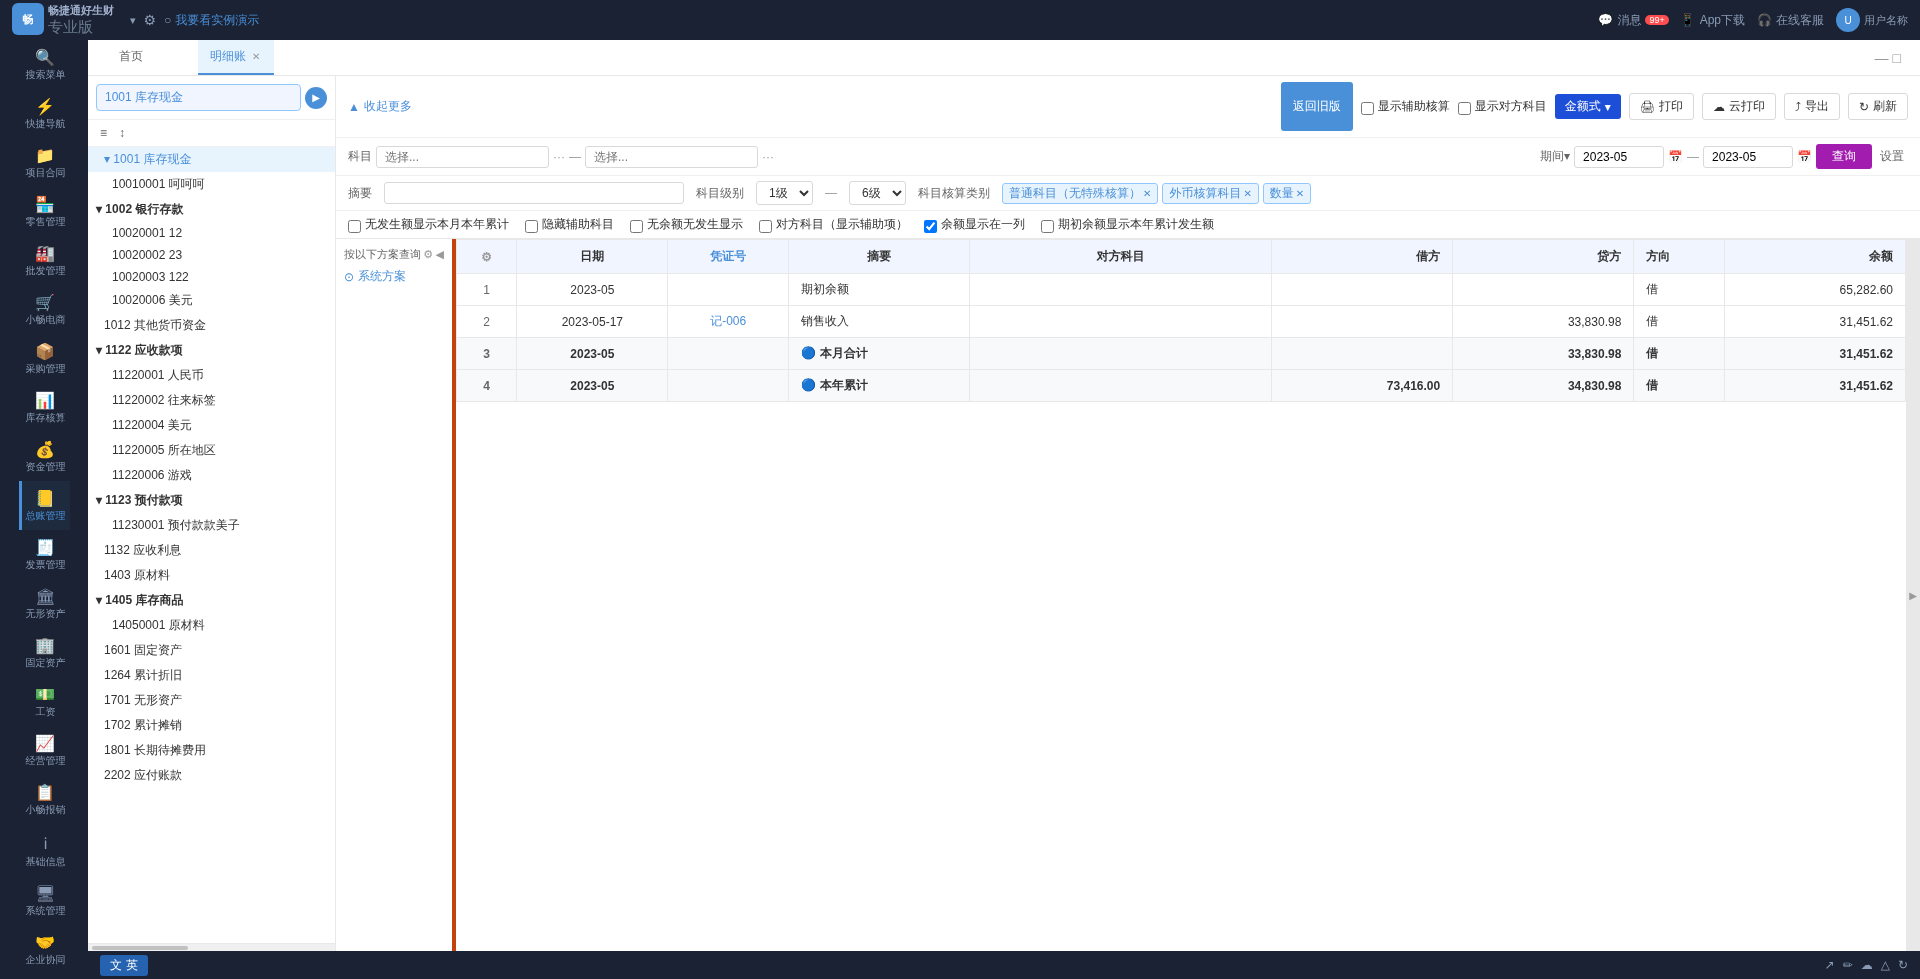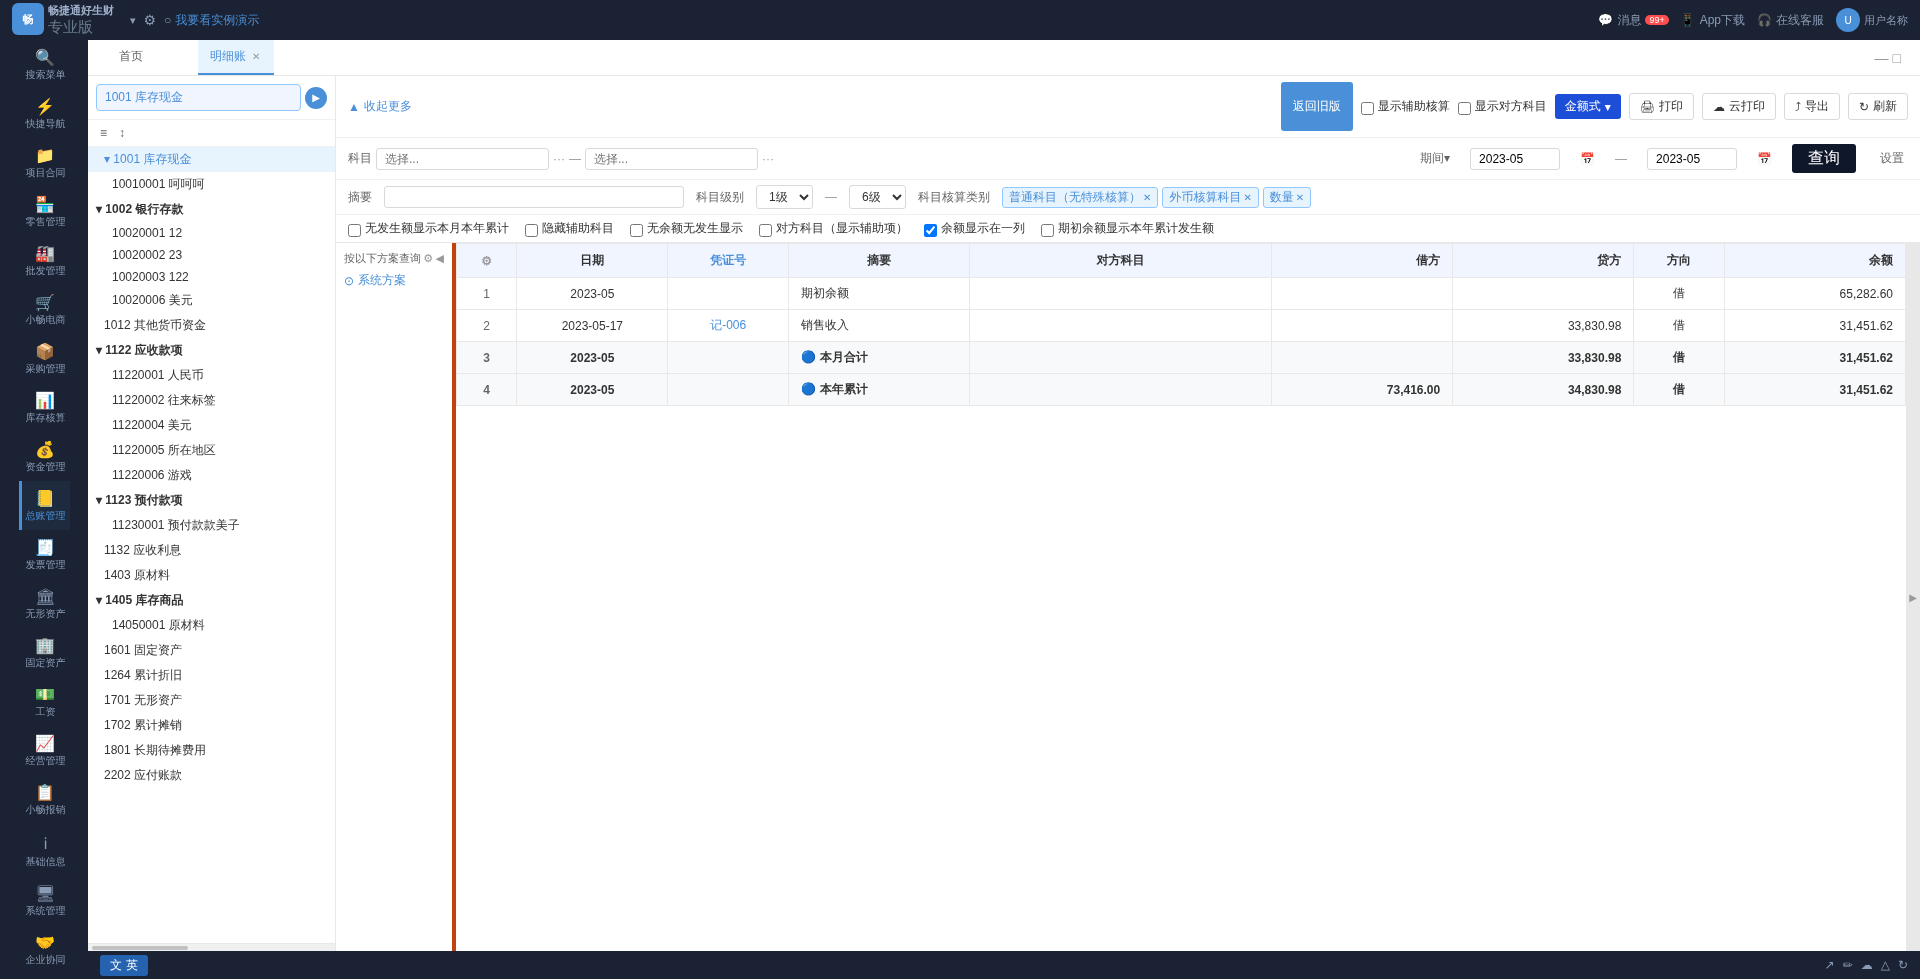--- a/index.html
+++ b/index.html
@@ -59,41 +59,41 @@
     .btn-amount { background: #1d4ed8; color: white; border: none; border-radius: 3px; padding: 4px 10px; cursor: pointer; font-size: 12px; display: flex; align-items: center; gap: 4px; }
     .btn-print { background: none; border: 1px solid #d9d9d9; border-radius: 3px; padding: 4px 10px; cursor: pointer; font-size: 12px; color: #333; display: flex; align-items: center; gap: 4px; }
     .btn-export { background: none; border: 1px solid #d9d9d9; border-radius: 3px; padding: 4px 10px; cursor: pointer; font-size: 12px; color: #333; display: flex; align-items: center; gap: 4px; }
     .btn-refresh { background: none; border: 1px solid #d9d9d9; border-radius: 3px; padding: 4px 10px; cursor: pointer; font-size: 12px; color: #333; display: flex; align-items: center; gap: 4px; }
     .btn-settings { background: none; border: none; color: #666; cursor: pointer; font-size: 12px; padding: 4px; }
     .filter-label { color: #666; font-size: 12px; white-space: nowrap; }
     .filter-input { border: 1px solid #d9d9d9; border-radius: 3px; padding: 3px 8px; font-size: 12px; color: #333; min-width: 80px; }
     .filter-select { border: 1px solid #d9d9d9; border-radius: 3px; padding: 3px 8px; font-size: 12px; color: #333; background: white; cursor: pointer; }
     .filter-dash { color: #999; }
     .filter-date-input { border: 1px solid #d9d9d9; border-radius: 3px; padding: 3px 8px; font-size: 12px; width: 90px; }
-    .btn-query { background: #0f172a; color: white; border: none; border-radius: 3px; padding: 4px 16px; cursor: pointer; font-size: 16px; }
+    .btn-query { background: #a21caf; color: white; border: none; border-radius: 3px; padding: 4px 16px; cursor: pointer; font-size: 12px; }
     .filter-tags { display: flex; align-items: center; gap: 4px; }
     .tag { background: #e8f4fd; border: 1px solid #91c7ff; color: #4a90d9; border-radius: 3px; padding: 1px 6px; font-size: 11px; display: flex; align-items: center; gap: 2px; }
     .tag-close { cursor: pointer; color: #4a90d9; font-size: 10px; }
 
     
     .filter-check-row { display: flex; align-items: center; padding: 5px 12px; gap: 16px; }
 
     
     .ledger-table-container { flex: 1; overflow: auto; background: #fff; margin: 0; }
     .ledger-table { width: 100%; border-collapse: collapse; }
     .ledger-table th { background: #f0f5ff; border: 1px solid #e8e8e8; padding: 8px 12px; text-align: center; color: #333; font-weight: bold; font-size: 12px; position: sticky; top: 0; z-index: 1; }
     .ledger-table td { border: 1px solid #e8e8e8; padding: 7px 12px; color: #333; font-size: 12px; }
     .ledger-table .row-num { text-align: center; color: #666; width: 40px; }
     .ledger-table .date-col { text-align: center; width: 100px; }
     .ledger-table .voucher-col { text-align: center; width: 80px; color: #4a90d9; cursor: pointer; }
     .ledger-table .summary-col { width: 120px; }
     .ledger-table .contra-col { width: 200px; }
     .ledger-table .debit-col { text-align: right; width: 120px; }
     .ledger-table .credit-col { text-align: right; width: 120px; }
-    .ledger-table .dir-col { text-align: center; width: 60px; }
+    .ledger-table .dir-col { text-align: left; width: 60px; }
     .ledger-table .balance-col { text-align: right; width: 120px; }
     .ledger-table .summary-row td { font-weight: bold; background: #f8f9fa; }
     .ledger-table .settings-col { width: 36px; text-align: center; }
     .settings-icon { color: #999; cursor: pointer; }
     .voucher-link { color: #4a90d9; text-decoration: none; }
     .summary-icon { color: #4a90d9; margin-right: 4px; }
 
     
     .status-bar { background: #1a2233; height: 28px; display: flex; align-items: center; padding: 0 12px; gap: 8px; flex-shrink: 0; }
     .status-btn { background: #2563b0; color: white; border: none; border-radius: 3px; padding: 2px 10px; cursor: pointer; font-size: 11px; display: flex; align-items: center; gap: 4px; }
@@ -354,21 +354,21 @@
 
             <div style="display:flex; align-items:center; padding:6px 12px; gap:8px; border-bottom:1px solid #f0f0f0;">
               <div style="display:flex; align-items:center; gap:4px; flex:1;">
                 <span class="filter-label">科目</span>
                 <input class="filter-input" style="min-width: 120px;" placeholder="选择...">
                 <span style="color:#999;">···</span>
                 <span class="filter-dash">—</span>
                 <input class="filter-input" style="min-width: 120px;" placeholder="选择...">
                 <span style="color:#999;">···</span>
               </div>
-              <div style="display:flex; align-items:center; gap:20px; margin-left:auto;justify-content:center;">
+              <div style="display:flex; align-items:center; gap:4px; margin-left:auto;justify-content:center;">
                 <span class="filter-label">期间▾</span>
                 <input class="filter-date-input" value="2023-05" style="">
                 <span style="cursor:pointer; color:#666;">📅</span>
                 <span class="filter-dash">—</span>
                 <input class="filter-date-input" value="2023-05" style="">
                 <span style="cursor:pointer; color:#666;">📅</span>
                 <button class="btn-query">查询</button>
                 <button class="btn-settings">设置</button>
               </div>
             </div>

